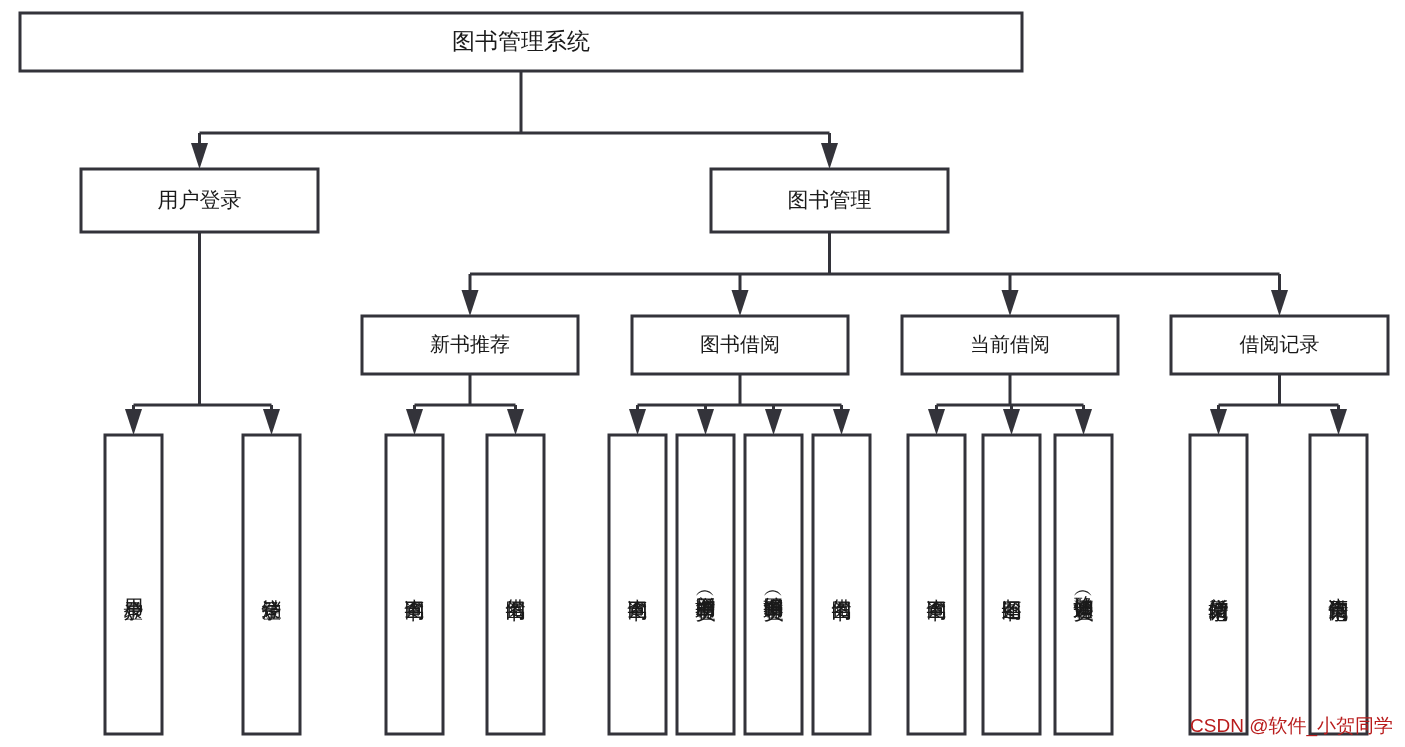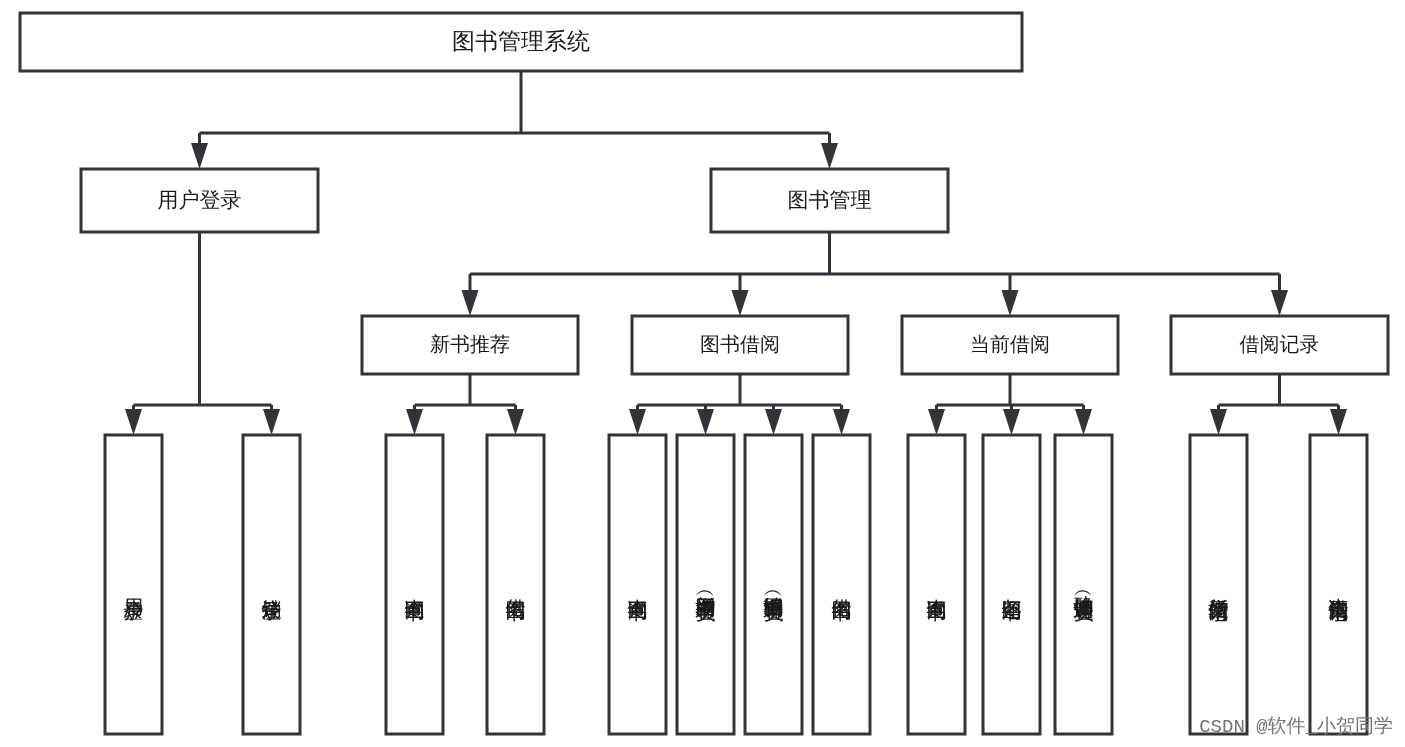--- a/index.html
+++ b/index.html
@@ -60,23 +60,23 @@
     fill: none;
   }
   .arrow-head {
     fill: #33333a;
     stroke: none;
   }
   .watermark {
     position: absolute;
     right: 12px;
     bottom: 8px;
-    font-family: Liberation Mono, monospace;
+    font-family: Liberation Sans, sans-serif;
     font-size: 19px;
-    color: #737373;
+    color: #b91c1c;
     white-space: nowrap;
     pointer-events: none;
   }
 </style>
 </head>
 <body>
 
 <svg id="diagram-root" viewBox="0 0 1405 747">
   <g id="connector-layer">
       <g>

